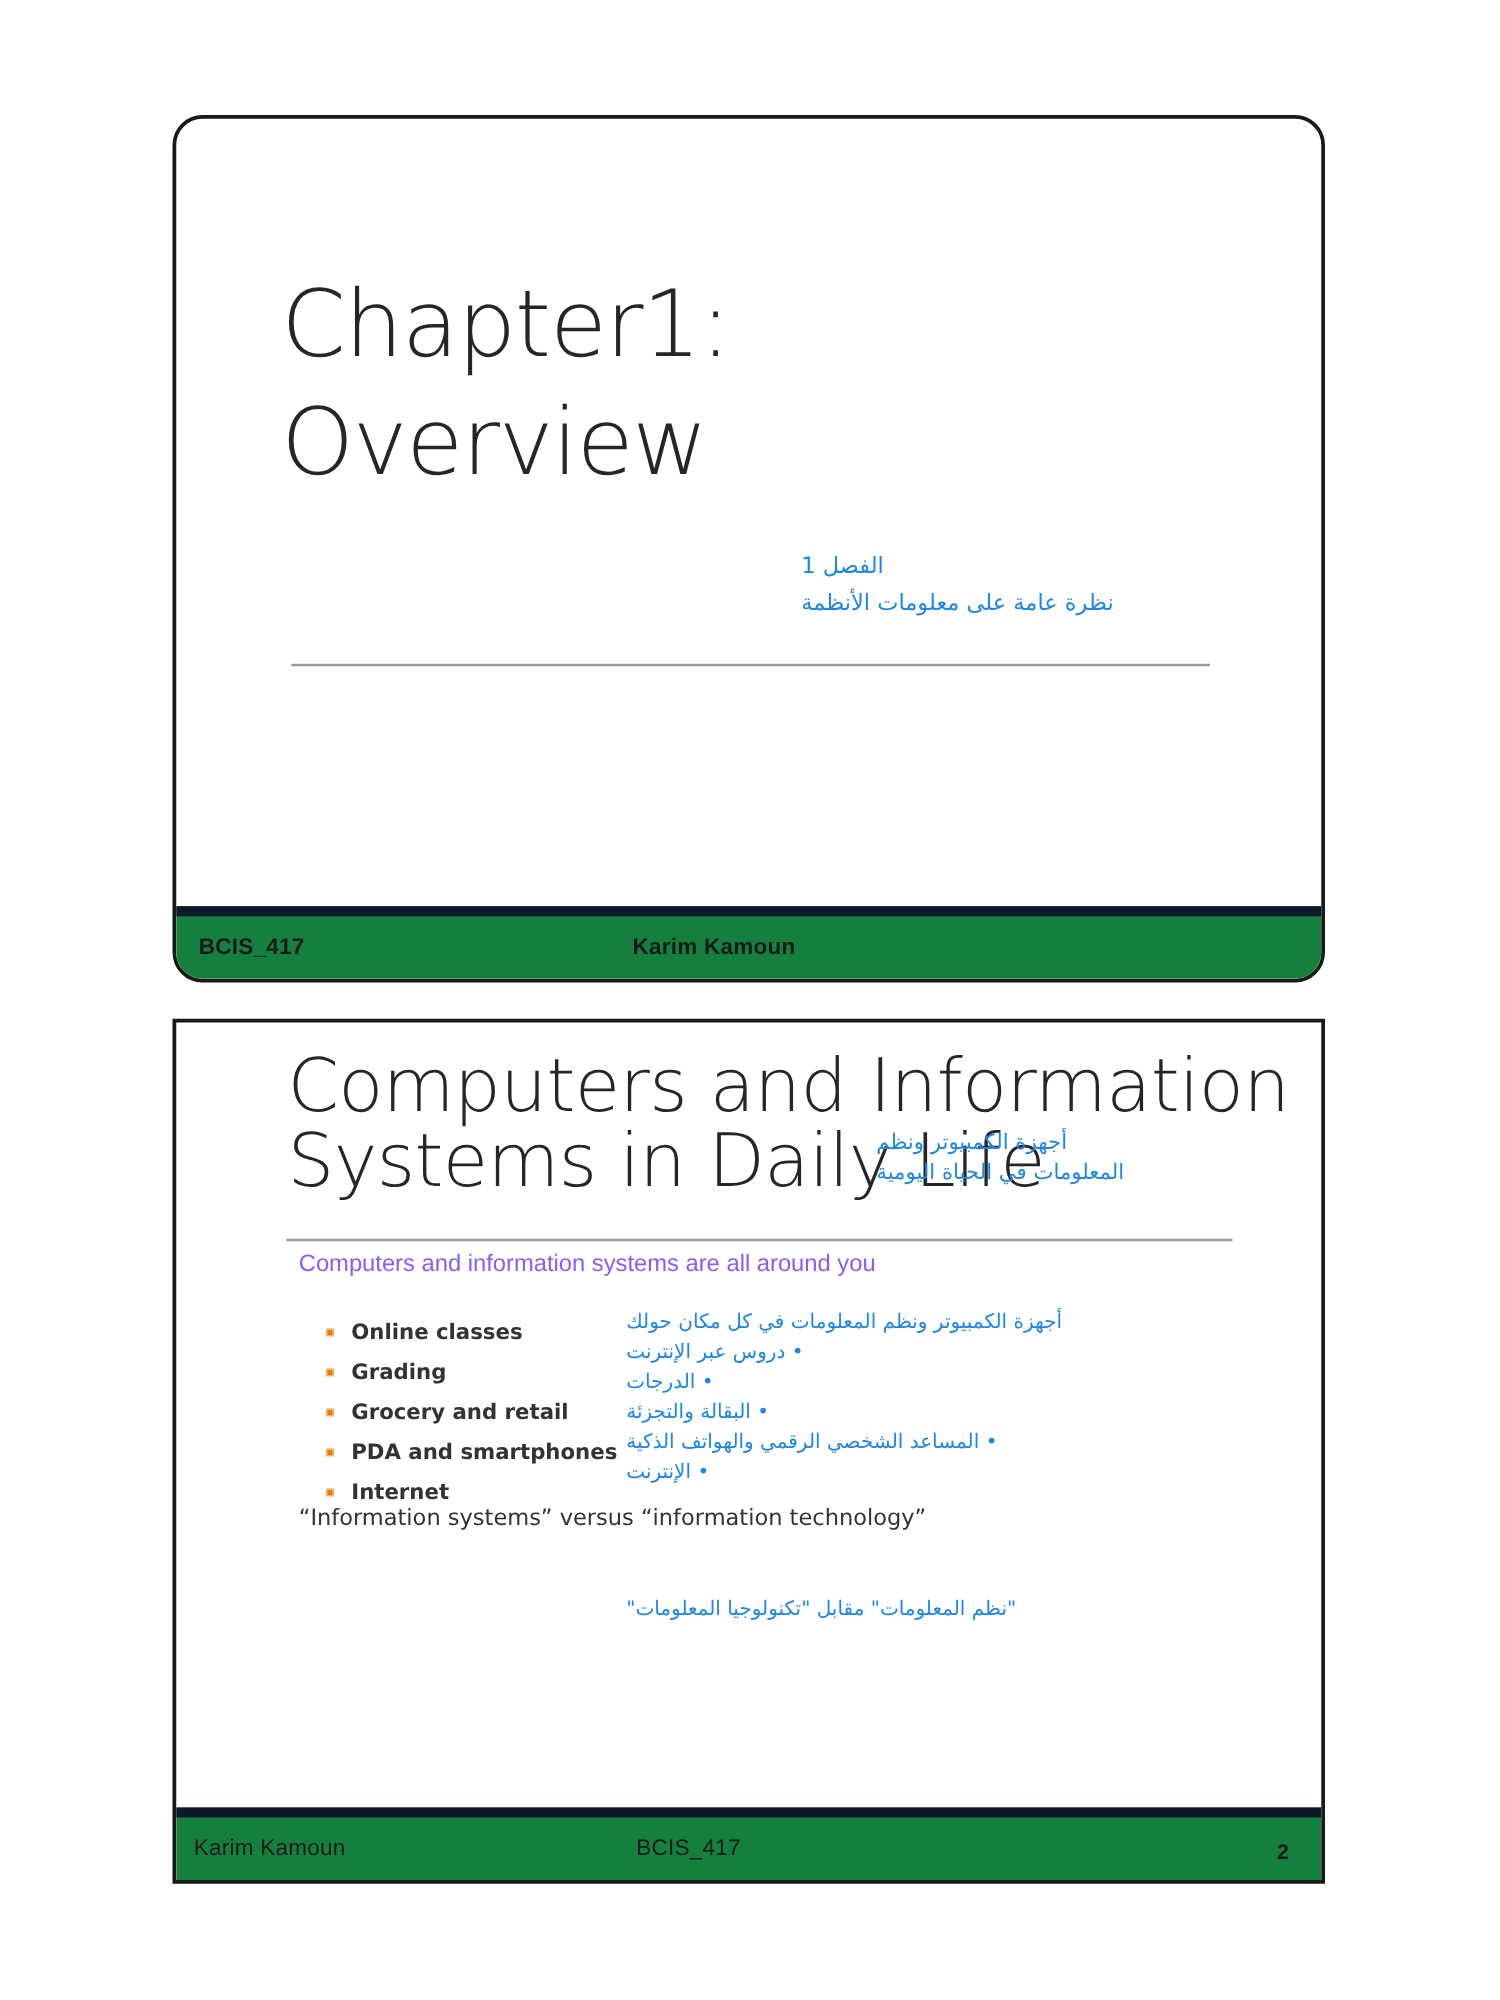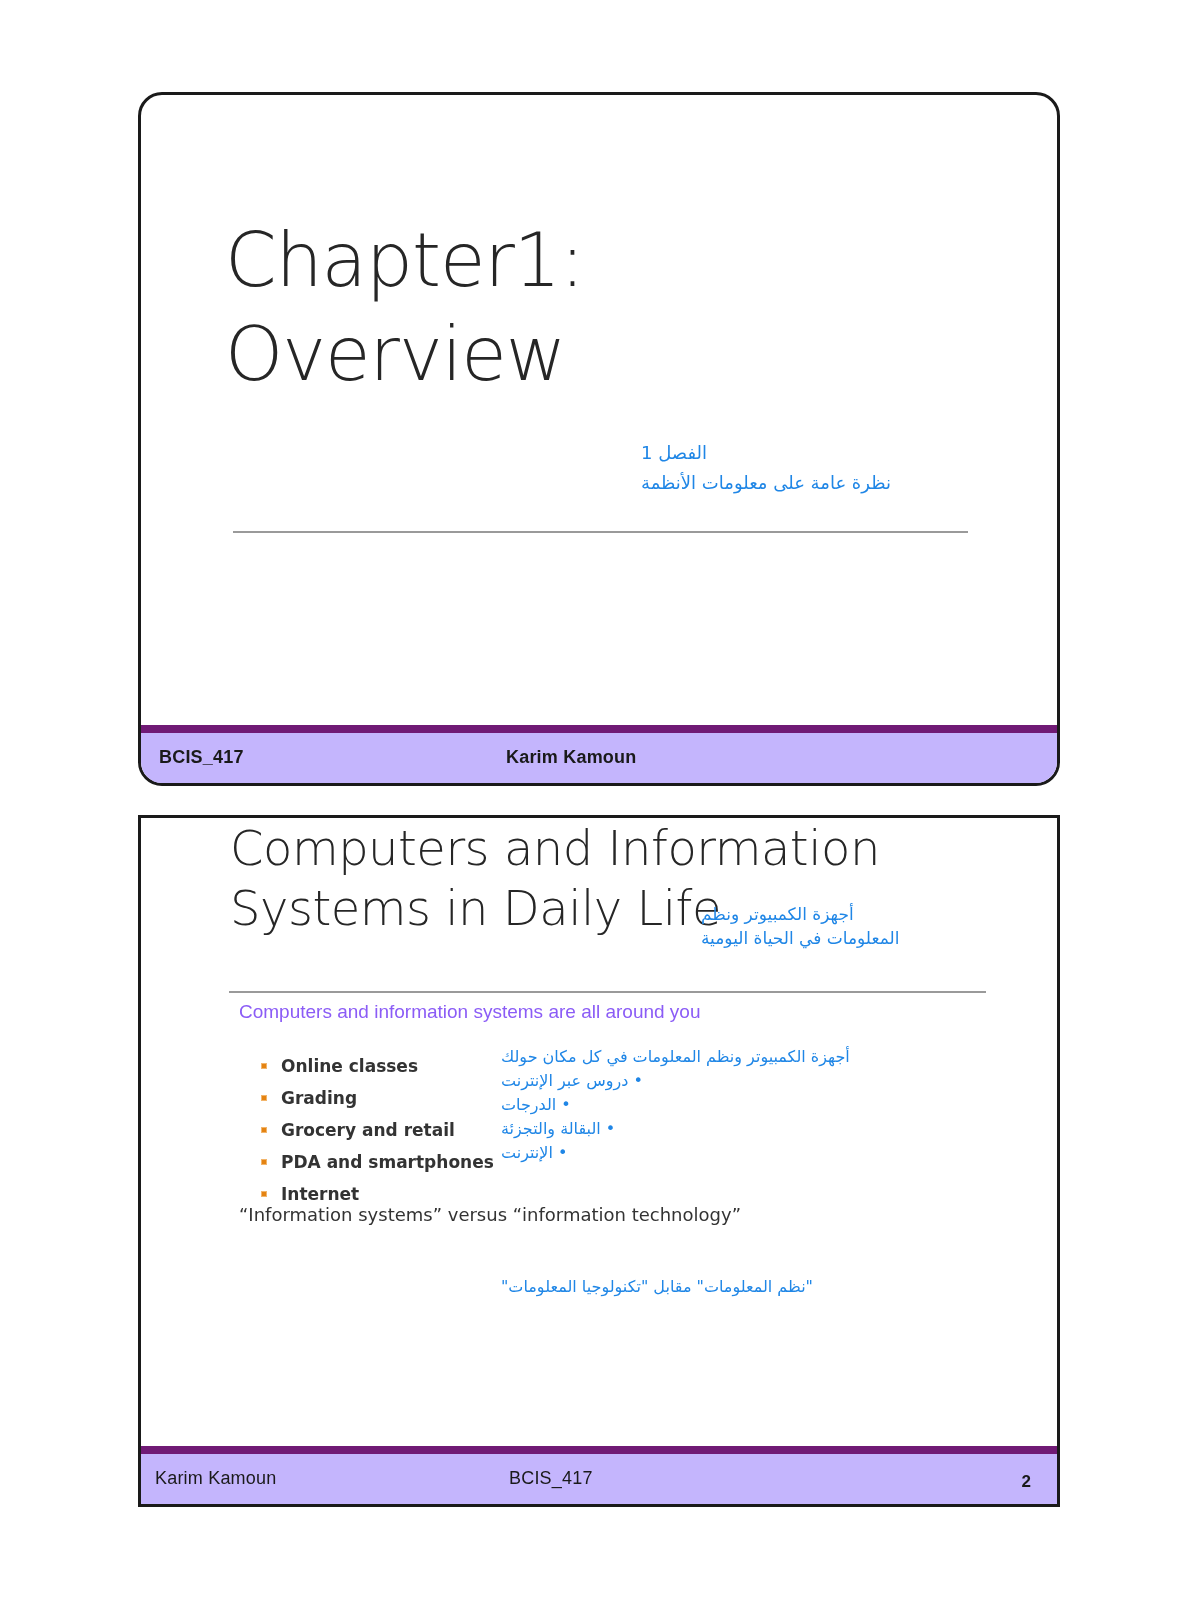--- a/index.html
+++ b/index.html
@@ -25,22 +25,22 @@
     }
     #slide-1 { top: 92px; height: 694px; border-radius: 24px; }
     #slide-2 { top: 815px; height: 692px; }
 
     .footer {
       position: absolute;
       left: 0;
       right: 0;
       bottom: 0;
       height: 50px;
-      background: #c4b5fd;
-      border-top: 8px solid #701a75;
+      background: #15803d;
+      border-top: 8px solid #0f172a;
       box-sizing: content-box;
       text-align: center;
     }
     .footer-text {
       position: absolute;
       top: 14px;
       font-family: "Liberation Sans", sans-serif;
       font-size: 18px;
       color: #1a1a1a;
       letter-spacing: 0.2px;
@@ -75,24 +75,24 @@
       position: absolute;
       height: 2px;
       background: #9a9a9a;
     }
     #s1-divider { left: 92px; top: 436px; width: 735px; }
 
     
     .title-2 {
       position: absolute;
       left: 89px;
-      top: 0;
+      top: 21px;
       font-family: "DejaVu Sans", sans-serif;
       font-weight: 200;
-      font-size: 48px;
+      font-size: 59px;
       line-height: 60px;
       color: #262626;
       letter-spacing: -0.5px;
       margin: 0;
     }
     .title-2 span { display: block; }
     #s2-ar-title { left: 560px; top: 84px; width: 410px; line-height: 24px; font-size: 17px; }
     #s2-divider { left: 88px; top: 173px; width: 757px; }
 
     .lead {
@@ -205,20 +205,21 @@
         <span class="bullet-mark"></span>
         <span>Internet</span>
       </li>
   </ul>
 
   <div class="ar-subtitle" id="s2-ar-body">
     <div>أجهزة الكمبيوتر ونظم المعلومات في كل مكان حولك</div>
     <div>• دروس عبر الإنترنت</div>
     <div>• الدرجات</div>
     <div>• البقالة والتجزئة</div>
+    <div>• المساعد الشخصي الرقمي والهواتف الذكية</div>
     <div>• الإنترنت</div>
   </div>
 
   <div class="versus">“Information systems” versus “information technology”</div>
   <div class="ar-subtitle" id="s2-ar-versus">"نظم المعلومات" مقابل "تكنولوجيا المعلومات"</div>
 
   <div class="footer">
     <span class="footer-text" style="left:14px;">Karim Kamoun</span>
     <span class="footer-text" style="left:368px;">BCIS_417</span>
     <span class="page-num">2</span>

